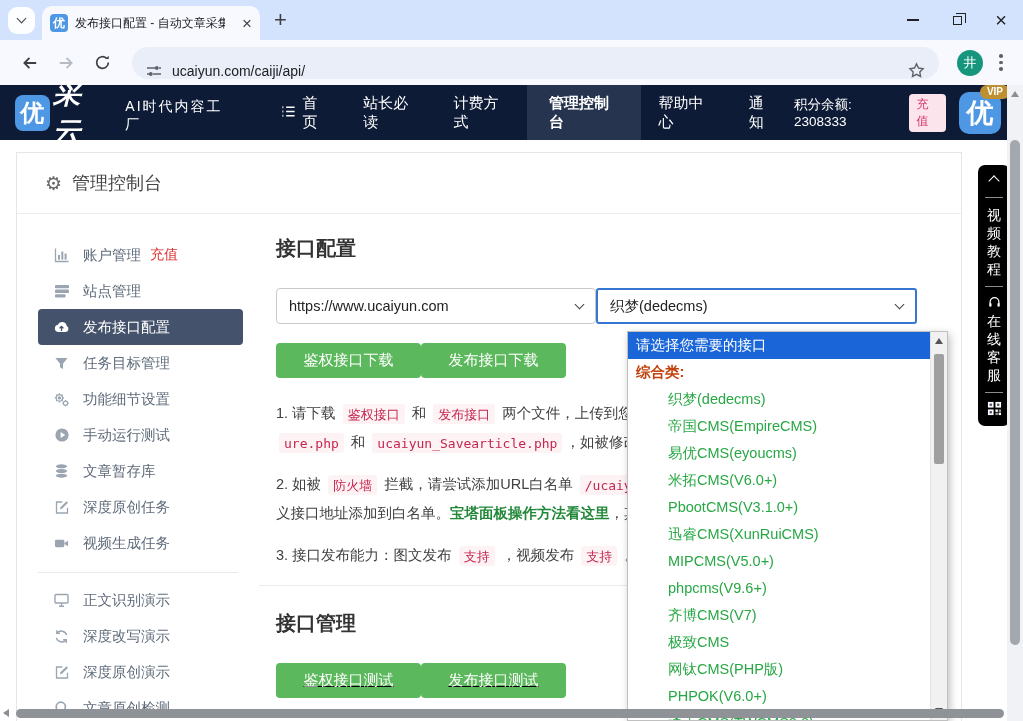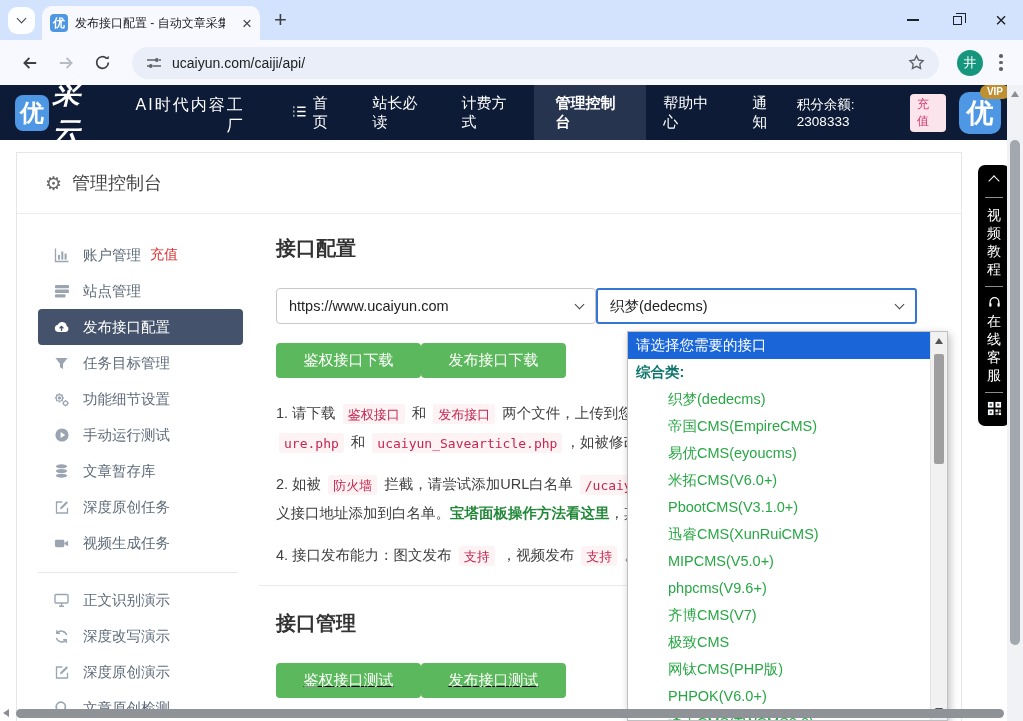--- a/index.html
+++ b/index.html
@@ -17,31 +17,31 @@
   .new-tab { font-size:22px; color:#3c4043; margin-left:14px; font-weight:300; }
   .win-controls { margin-left:auto; display:flex; align-items:center; height:100%; }
   .win-btn { width:44px; height:100%; display:flex; align-items:center; justify-content:center; color:#202124; }
   .glyph-min { width:12px; height:1.6px; background:#202124; }
   .glyph-restore { width:9px; height:9px; border:1.4px solid #202124; position:relative; background:#d3e2fd; }
   .glyph-restore::before { content:""; position:absolute; top:-4px; left:2.5px; width:9px; height:9px; border:1.4px solid #202124; border-left:none; border-bottom:none; }
   .glyph-close { font-size:20px; line-height:1; }
 
   .toolbar { position:absolute; top:40px; left:0; width:1023px; height:45px; background:#f7f9ff; display:flex; align-items:center; padding:0 12px; }
   .nav-ico { width:24px; height:24px; display:flex; align-items:center; justify-content:center; margin:0 6px; }
-  .omnibox { flex:1; height:32px; background:#e9eef8; border-radius:16px; display:flex; align-items:center; padding:0 14px; margin:0 10px 0 12px; }
+  .omnibox { flex:1; height:32px; background:#e9eef8; border-radius:16px; display:flex; align-items:flex-end; padding:0 14px; margin:0 10px 0 12px; }
   .url-text { font-size:14px; color:#202124; margin-left:10px; flex:1; }
   .profile-avatar { width:26px; height:26px; border-radius:50%; background:#16977d; color:#fff; font-size:13px; display:flex; align-items:center; justify-content:center; margin:0 8px; }
   .menu-dots { width:4px; display:flex; flex-direction:column; gap:3px; margin:0 8px; }
   .menu-dots i { width:3.5px; height:3.5px; background:#5f6368; border-radius:50%; }
 
   
   .navbar { position:absolute; top:85px; left:0; width:1023px; height:55px; background:#0d1b36; display:flex; align-items:center; color:#fff; }
   .logo-box { width:36px; height:36px; background:#4e97e4; border-radius:8px; font-size:24px; font-weight:bold; display:flex; align-items:center; justify-content:center; margin-left:15px; }
   .brand { font-size:28px; font-weight:bold; margin-left:3px; letter-spacing:3px; font-style:italic; }
-  .tagline { font-size:16px; margin-left:13px; letter-spacing:2px; margin-top:6px;text-align:right; }
+  .tagline { font-size:14px; margin-left:13px; letter-spacing:2px; margin-top:6px; }
   .nav-menu { display:flex; height:100%; margin-left:30px; }
   .nav-item { padding:0 17px; display:flex; align-items:center; gap:6px; font-size:15px; color:#fff; }
   .nav-item.active { background:#27344f; font-weight:bold; padding:0 22px; }
   .nav-right { margin-left:auto; display:flex; align-items:center; margin-right:22px; }
   .points { font-size:13.5px; }
   .recharge-badge { background:#fbe4ec; color:#d6336c; font-size:12px; padding:2px 7px; border-radius:4px; margin-left:8px; }
   .nav-avatar-wrap { position:relative; margin-left:13px; }
   .nav-avatar { width:42px; height:42px; border-radius:10px; background:#4e97e4; font-size:27px; font-weight:bold; color:#fff; display:flex; align-items:center; justify-content:center; }
   .vip-badge { position:absolute; top:-7px; right:-9px; background:#bf9032; color:#fff; font-size:10px; font-weight:bold; padding:1.5px 7px; border-radius:9px; }
 
@@ -77,21 +77,21 @@
   .seg-l { color:#218838; font-weight:bold; }
   .main-divider { height:1px; background:#ebebeb; margin:15px 0 0 -17px; }
   .title-manage { margin-top:24px; }
   .btn-row2 { margin-top:26px;text-decoration:underline; }
 
   
   .dropdown { position:absolute; left:627px; top:331px; width:321px; height:390px; background:#fff; border:1px solid #c0c0c0; box-shadow:2px 3px 8px rgba(0,0,0,.25); display:flex; z-index:30; }
   .dd-list { flex:1; overflow:hidden; }
   .dd-item { height:27px; line-height:27px; font-size:14.5px; padding-left:8px; white-space:nowrap; }
   .dd-selected { background:#1a66d9; color:#fff; }
-  .dd-group { color:#0f766e; font-weight:bold; }
+  .dd-group { color:#c2410c; font-weight:bold; }
   .dd-option { color:#28a745; padding-left:40px; }
   .dd-scroll { width:17px; background:#f1f1f1; border-left:1px solid #e3e3e3; position:relative; flex:none; }
   .dd-arrow-up { position:absolute; top:6px; left:4px; width:0; height:0; border-left:4.5px solid transparent; border-right:4.5px solid transparent; border-bottom:6px solid #555; }
   .dd-arrow-down { position:absolute; bottom:6px; left:4px; width:0; height:0; border-left:4.5px solid transparent; border-right:4.5px solid transparent; border-top:6px solid #555; }
   .dd-thumb { position:absolute; top:22px; left:3px; width:10px; height:110px; background:#9f9f9f; border-radius:2px; }
 
   
   .float-panel { position:absolute; left:978px; top:165px; width:32px; background:#000000; border-radius:7px; display:flex; flex-direction:column; align-items:center; padding:12px 0 10px; color:#fff; z-index:20; }
   .fp-chev-up { width:8px; height:8px; border-left:1.8px solid #fff; border-top:1.8px solid #fff; transform:rotate(45deg); margin-bottom:4px; }
   .fp-div { width:18px; height:1px; background:rgba(255,255,255,.55); margin:8px 0; }
@@ -371,21 +371,21 @@
       <div class="instructions" id="instructions">
           <div class="para">
             <div class="line"><span>1. 请下载 </span><span class="seg-c">鉴权接口</span><span> 和 </span><span class="seg-c">发布接口</span><span> 两个文件，上传到您网站</span></div>
             <div class="line"><span class="seg-c">ure.php</span><span> 和 </span><span class="seg-c">ucaiyun_Savearticle.php</span><span>，如被修改，请改回</span></div>
           </div>
           <div class="para">
             <div class="line"><span>2. 如被 </span><span class="seg-c">防火墙</span><span> 拦截，请尝试添加URL白名单 </span><span class="seg-c">/ucaiyun_Si</span></div>
             <div class="line"><span>义接口地址添加到白名单。</span><span class="seg-l">宝塔面板操作方法看这里</span><span>，其</span></div>
           </div>
           <div class="para">
-            <div class="line"><span>4. 接口发布能力：图文发布 </span><span class="seg-c">支持</span><span> ，视频发布 </span><span class="seg-c">支持</span><span> 。</span></div>
+            <div class="line"><span>3. 接口发布能力：图文发布 </span><span class="seg-c">支持</span><span> ，视频发布 </span><span class="seg-c">支持</span><span> 。</span></div>
           </div>
         </div>
       <div class="main-divider"></div>
       <div class="section-title title-manage">接口管理</div>
       <div class="btn-row btn-row2">
         <button class="btn-green">鉴权接口测试</button>
         <button class="btn-green">发布接口测试</button>
       </div>
     </div>
   </div>

